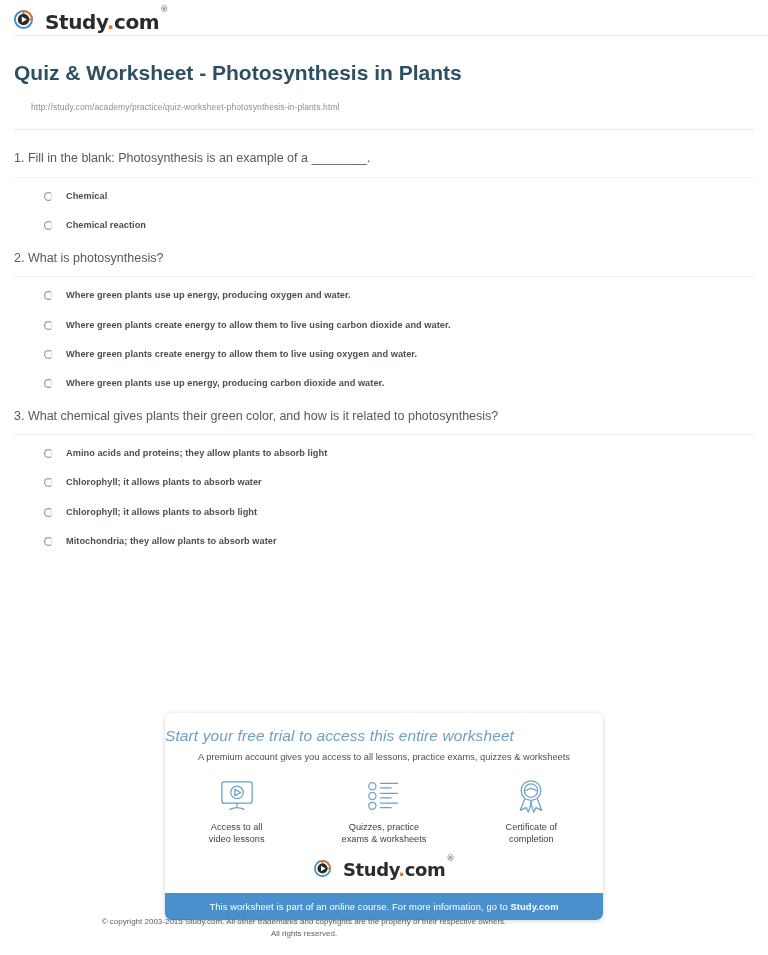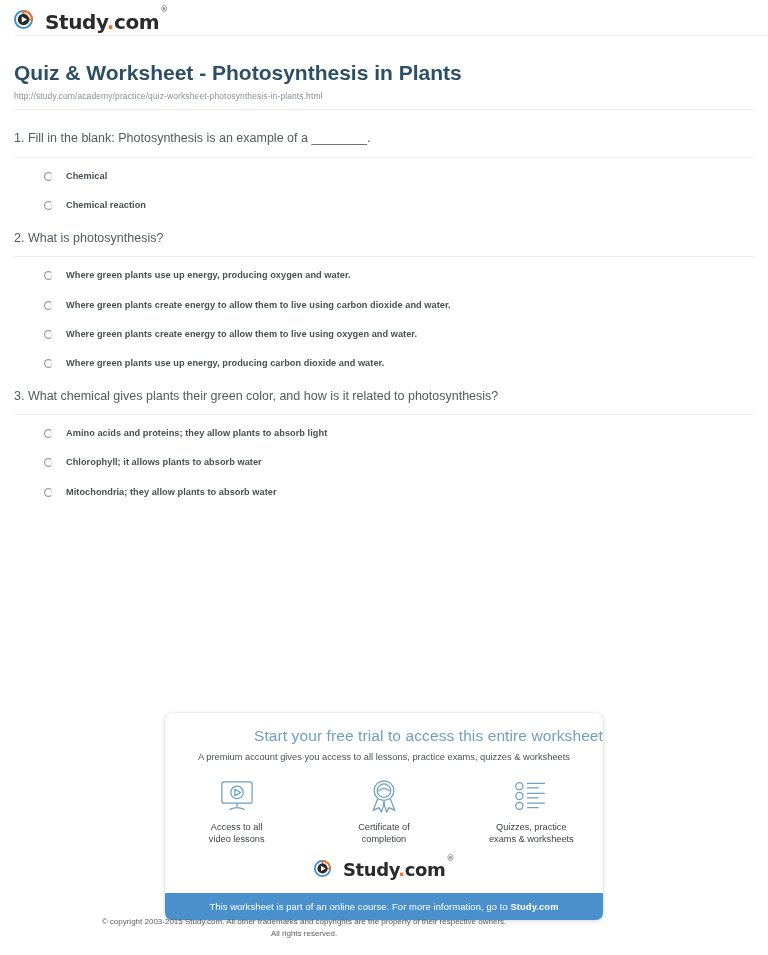--- a/index.html
+++ b/index.html
@@ -62,21 +62,21 @@
     font-size: 21px;
     font-weight: bold;
     color: #2c4f63;
     margin: 4px 0 6px 0;
     line-height: 1.2;
   }
   .page-url {
     font-size: 8.5px;
     color: #8a9097;
     letter-spacing: 0.1px;
-    margin: 0;
+    margin: 17px;
   }
   .title-rule {
     width: 100%;
     height: 1px;
     background: #ececec;
     margin-top: 8px;
   }
 
   
   .quiz { padding: 0 14px; }
@@ -132,26 +132,27 @@
     width: 438px;
   }
   .promo-card {
     background: #ffffff;
     border-radius: 7px;
     box-shadow: 0 1px 5px rgba(0,0,0,0.16), 0 0 1px rgba(0,0,0,0.12);
     overflow: hidden;
     padding-top: 14px;
   }
   .promo-heading {
-    text-align: right;
+    text-align: left;
     font-size: 15.5px;
     color: #6e9fc4;
     font-weight: normal;
     margin: 0 0 7px 0;
     letter-spacing: 0.1px;
+    font-style: italic;
   }
   .promo-sub {
     text-align: center;
     font-size: 9.3px;
     color: #4c5055;
     margin: 0 0 16px 0;
   }
   .features {
     display: flex;
     justify-content: space-around;
@@ -275,20 +276,24 @@
       <li class="answer-item">
         <span class="radio-glyph"></span>
         <span class="answer-text">Amino acids and proteins; they allow plants to absorb light</span>
       </li>
       <li class="answer-item">
         <span class="radio-glyph"></span>
         <span class="answer-text">Chlorophyll; it allows plants to absorb water</span>
       </li>
       <li class="answer-item">
         <span class="radio-glyph"></span>
+        <span class="answer-text">Chlorophyll; it allows plants to absorb light</span>
+      </li>
+      <li class="answer-item">
+        <span class="radio-glyph"></span>
         <span class="answer-text">Mitochondria; they allow plants to absorb water</span>
       </li>
     </ul>
   </div>
 
 </div>
 
 <div class="promo-wrap">
   <div class="promo-card">
 
@@ -303,53 +308,53 @@
             <rect x="3" y="2" width="34" height="24" rx="2.5"></rect>
             <circle cx="20" cy="14" r="7"></circle>
             <polygon points="17.6,10.4 24.2,14 17.6,17.6" stroke-linejoin="round"></polygon>
             <path d="M20 26 L20 30"></path>
             <path d="M12 33 q8 -4 16 0" stroke-linecap="round"></path>
           </svg>
         </div>
         <div class="feature-label">
           <span>Access to all</span><br>
           <span>video lessons</span>
-        </div>
-      </div>
-
-      <div class="feature">
-        <div class="feature-icon">
-          <svg width="32" height="34" viewBox="0 0 34 38" fill="none" stroke="#6e9fc4" stroke-width="1.4">
-            <circle cx="17" cy="13" r="11"></circle>
-            <circle cx="17" cy="13" r="7.5"></circle>
-            <path d="M11 13 q6 -4.5 12 0" stroke-linecap="round"></path>
-            <path d="M10 22 L5 35 L11.5 32 L14 37 L18 25" stroke-linejoin="round"></path>
-            <path d="M24 22 L29 35 L22.5 32 L20 37 L16 25" stroke-linejoin="round"></path>
-          </svg>
-        </div>
-        <div class="feature-label">
-          <span>Certificate of</span><br>
-          <span>completion</span>
         </div>
       </div>
 
       <div class="feature">
         <div class="feature-icon">
           <svg width="34" height="32" viewBox="0 0 38 34" fill="none" stroke="#6e9fc4" stroke-width="1.4">
             <circle cx="6" cy="6" r="4"></circle>
             <circle cx="6" cy="17" r="4"></circle>
             <circle cx="6" cy="28" r="4"></circle>
             <path d="M15 3 H34 M15 8 H27" stroke-linecap="round"></path>
             <path d="M15 14 H34 M15 19 H27" stroke-linecap="round"></path>
             <path d="M15 25 H34 M15 30 H27" stroke-linecap="round"></path>
           </svg>
         </div>
         <div class="feature-label">
           <span>Quizzes, practice</span><br>
           <span>exams &amp; worksheets</span>
+        </div>
+      </div>
+
+      <div class="feature">
+        <div class="feature-icon">
+          <svg width="32" height="34" viewBox="0 0 34 38" fill="none" stroke="#6e9fc4" stroke-width="1.4">
+            <circle cx="17" cy="13" r="11"></circle>
+            <circle cx="17" cy="13" r="7.5"></circle>
+            <path d="M11 13 q6 -4.5 12 0" stroke-linecap="round"></path>
+            <path d="M10 22 L5 35 L11.5 32 L14 37 L18 25" stroke-linejoin="round"></path>
+            <path d="M24 22 L29 35 L22.5 32 L20 37 L16 25" stroke-linejoin="round"></path>
+          </svg>
+        </div>
+        <div class="feature-label">
+          <span>Certificate of</span><br>
+          <span>completion</span>
         </div>
       </div>
 
 
     </div>
 
     <div class="promo-logo-row">
       <div class="logo">
         <span class="logo-mark">
           <svg width="17" height="17" viewBox="0 0 20 20">

